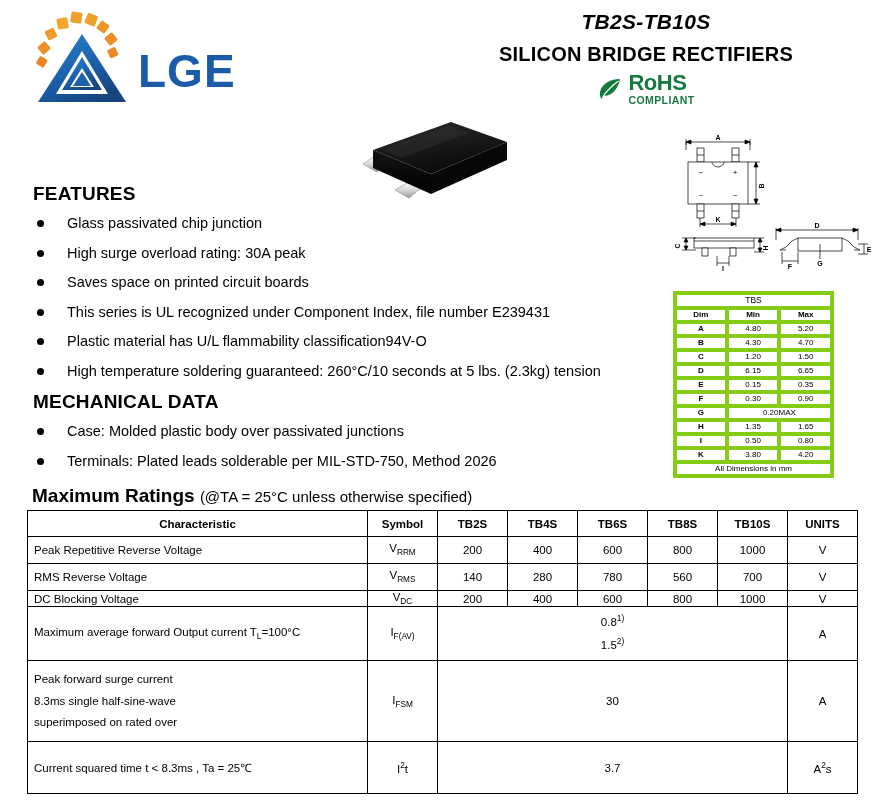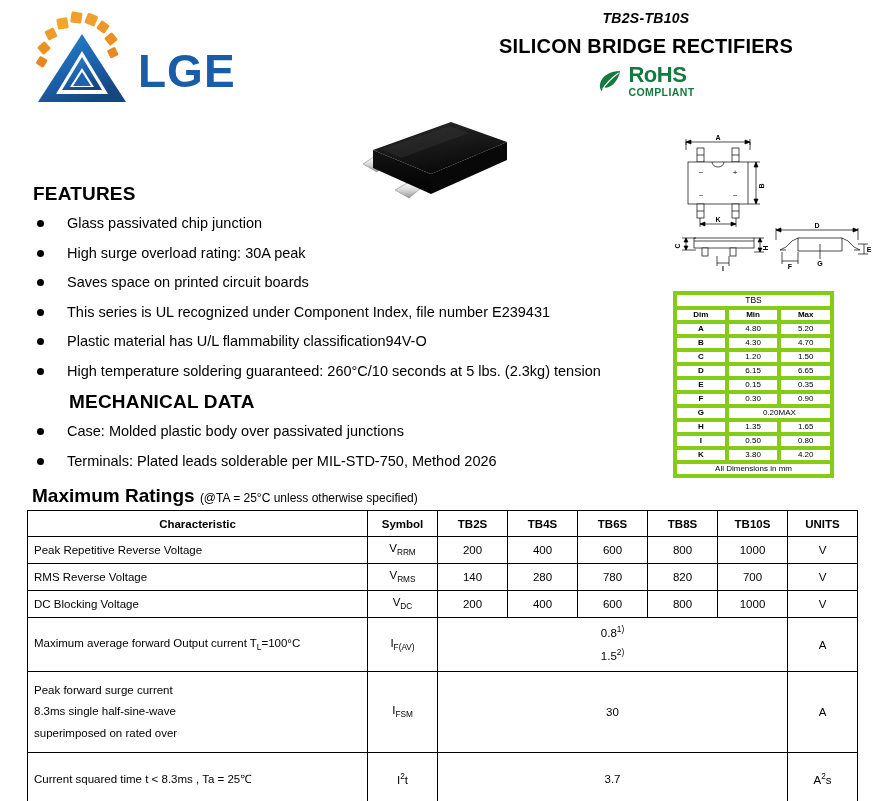--- a/index.html
+++ b/index.html
@@ -34,21 +34,21 @@
     font-family: "Liberation Sans", sans-serif;
   }
 
   .title-block {
     position: absolute;
     right: 28px; top: 10px;
     width: 420px;
     text-align: center;
   }
   .part-title {
-    font-size: 14px; font-weight: bold; font-style: italic;
+    font-size: 21px; font-weight: bold; font-style: italic;
     letter-spacing: 0.3px;
     margin-bottom: 9px;
   }
   .product-title {
     font-size: 20px; font-weight: bold;
     letter-spacing: 0.2px;
     margin-bottom: 4px;
   }
   .rohs {
     display: inline-flex; align-items: center; gap: 5px;
@@ -98,21 +98,21 @@
   .dim-table .hdr-top { font-size: 8.5px; }
   .dim-table .col-hd { font-weight: bold; }
   .dim-table .dimcol { width: 33%; font-weight: bold; }
 
   
   .section-head {
     font-size: 19px; font-weight: bold;
     letter-spacing: 0.2px;
   }
   #features-head { position: absolute; left: 33px; top: 183px; }
-  #mech-head     { position: absolute; left: 33px; top: 391px; margin-left: 36px; }
+  #mech-head     { position: absolute; left: 33px; top: 391px; }
 
   .bullet-list { position: absolute; left: 33px; margin: 0; padding: 0; list-style: none; }
   #features-list { top: 216px; }
   #mech-list     { top: 424px; }
   .bullet-list li {
     display: flex; align-items: flex-start;
     font-size: 14.5px;
     line-height: 1;
     margin-bottom: 15px;
   }
@@ -123,21 +123,21 @@
   }
   .bullet-text { white-space: nowrap; }
 
   
   .ratings-head {
     position: absolute; left: 32px; top: 485px;
     font-size: 19px; font-weight: bold;
     white-space: nowrap;
   }
   .ratings-head .cond {
-    font-size: 12px; font-weight: normal;
+    font-size: 15px; font-weight: normal;
   }
 
   .ratings-table {
     position: absolute;
     left: 27px; top: 510px;
     width: 830px;
     border-collapse: collapse;
     table-layout: fixed;
     font-size: 11.5px;
   }
@@ -494,26 +494,26 @@
       <td class="ctr">1000</td>
       <td class="ctr">V</td>
     </tr>
 
     <tr style="height:27px">
       <td class="char">RMS Reverse Voltage</td>
       <td class="ctr"><span>V</span><sub>RMS</sub></td>
       <td class="ctr">140</td>
       <td class="ctr">280</td>
       <td class="ctr">780</td>
-      <td class="ctr">820</td>
+      <td class="ctr">560</td>
       <td class="ctr">700</td>
       <td class="ctr">V</td>
     </tr>
 
-    <tr style="height:27px">
+    <tr style="height:16px">
       <td class="char">DC Blocking Voltage</td>
       <td class="ctr"><span>V</span><sub>DC</sub></td>
       <td class="ctr">200</td>
       <td class="ctr">400</td>
       <td class="ctr">600</td>
       <td class="ctr">800</td>
       <td class="ctr">1000</td>
       <td class="ctr">V</td>
     </tr>
 

